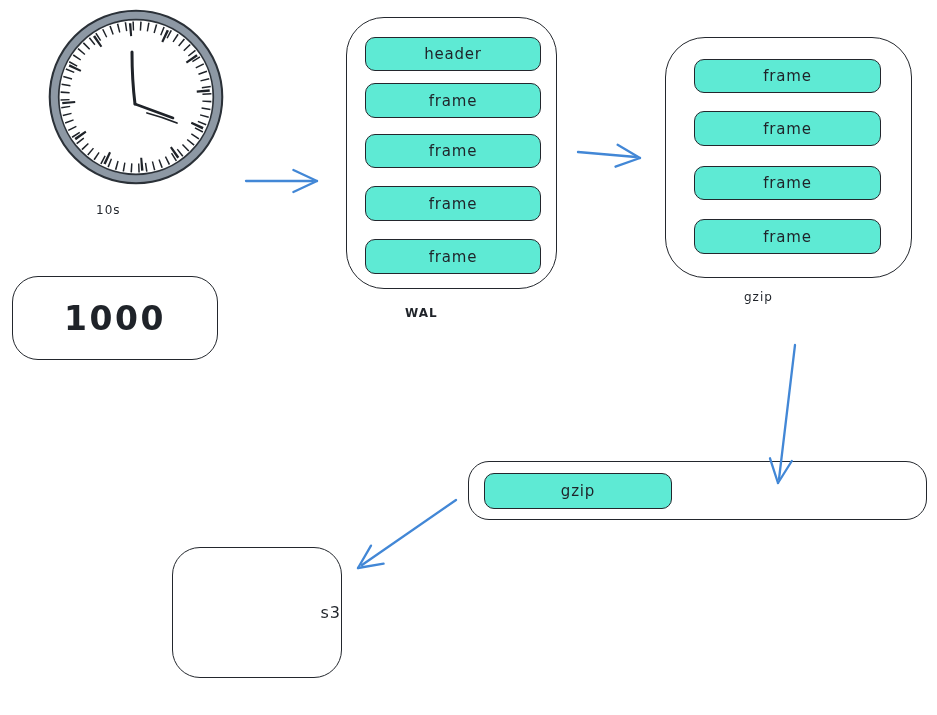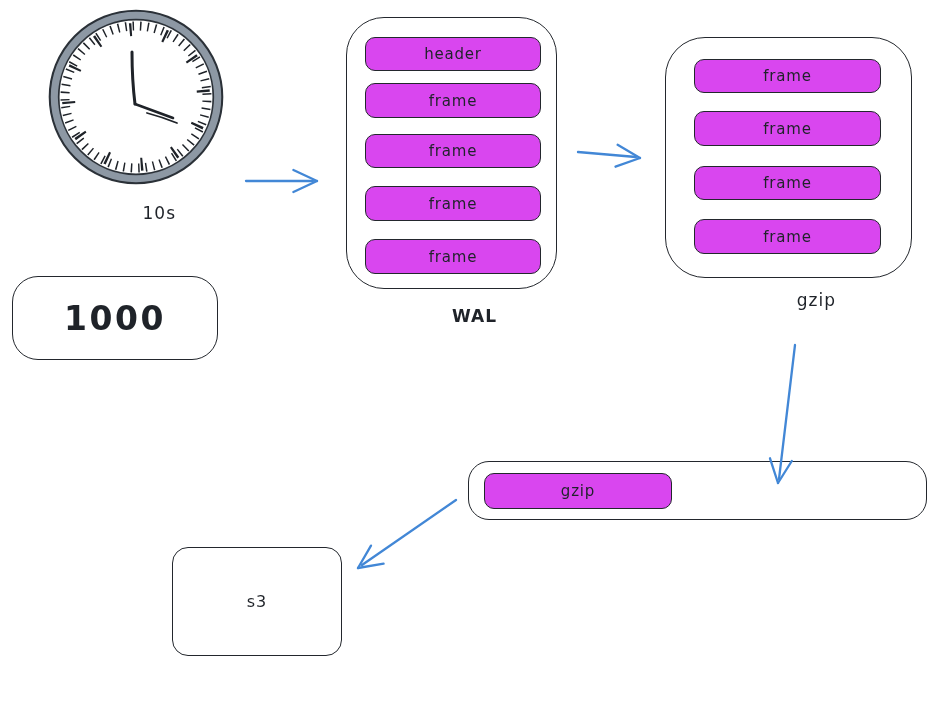--- a/index.html
+++ b/index.html
@@ -22,32 +22,32 @@
   .shape {
     position: absolute;
     border: 1.8px solid #23272d;
     background: #ffffff;
     box-sizing: border-box;
   }
   .slot {
     position: absolute;
     border: 1.6px solid #23272d;
     border-radius: 10px;
-    background: #d946ef;
+    background: #5eead4;
     box-sizing: border-box;
     display: flex;
     align-items: center;
     justify-content: center;
     font-size: 15px;
     letter-spacing: 0.8px;
   }
   .diagram-label {
     position: absolute;
-    text-align: right;
-    font-size: 17px;
+    text-align: left;
+    font-size: 12px;
     letter-spacing: 1px;
   }
   .big-number {
     display: flex;
     align-items: center;
     justify-content: center;
     font-size: 33px;
     font-weight: 600;
     letter-spacing: 2.5px;
   }
@@ -124,21 +124,21 @@
     </div>
   </div>
   <div class="diagram-label" style="left:744px; top:290px; width:92px;">gzip</div>
 
   <div class="shape" style="left:468px; top:461px; width:459px; height:59px; border-radius:21px;">
     <div class="slot" style="left:15px; top:11px; width:188px; height:36px;">
       <span>gzip</span>
     </div>
   </div>
 
-  <div class="shape s3-text" style="left:172px; top:547px; width:170px; height:109px; border-radius:16px;">
+  <div class="shape s3-text" style="left:172px; top:547px; width:170px; height:131px; border-radius:28px;justify-content:flex-end;">
     <span>s3</span>
   </div>
 
   <svg class="arrow-layer" width="937" height="715" viewBox="0 0 937 715">
     <g stroke="#4287d6" stroke-width="2.3" fill="none" stroke-linecap="round">
       <g>
         <path d="M246 181 L313 181"></path>
         <path d="M293.4 170 L317 181"></path>
         <path d="M293.4 192 L317 181"></path>
       </g>

